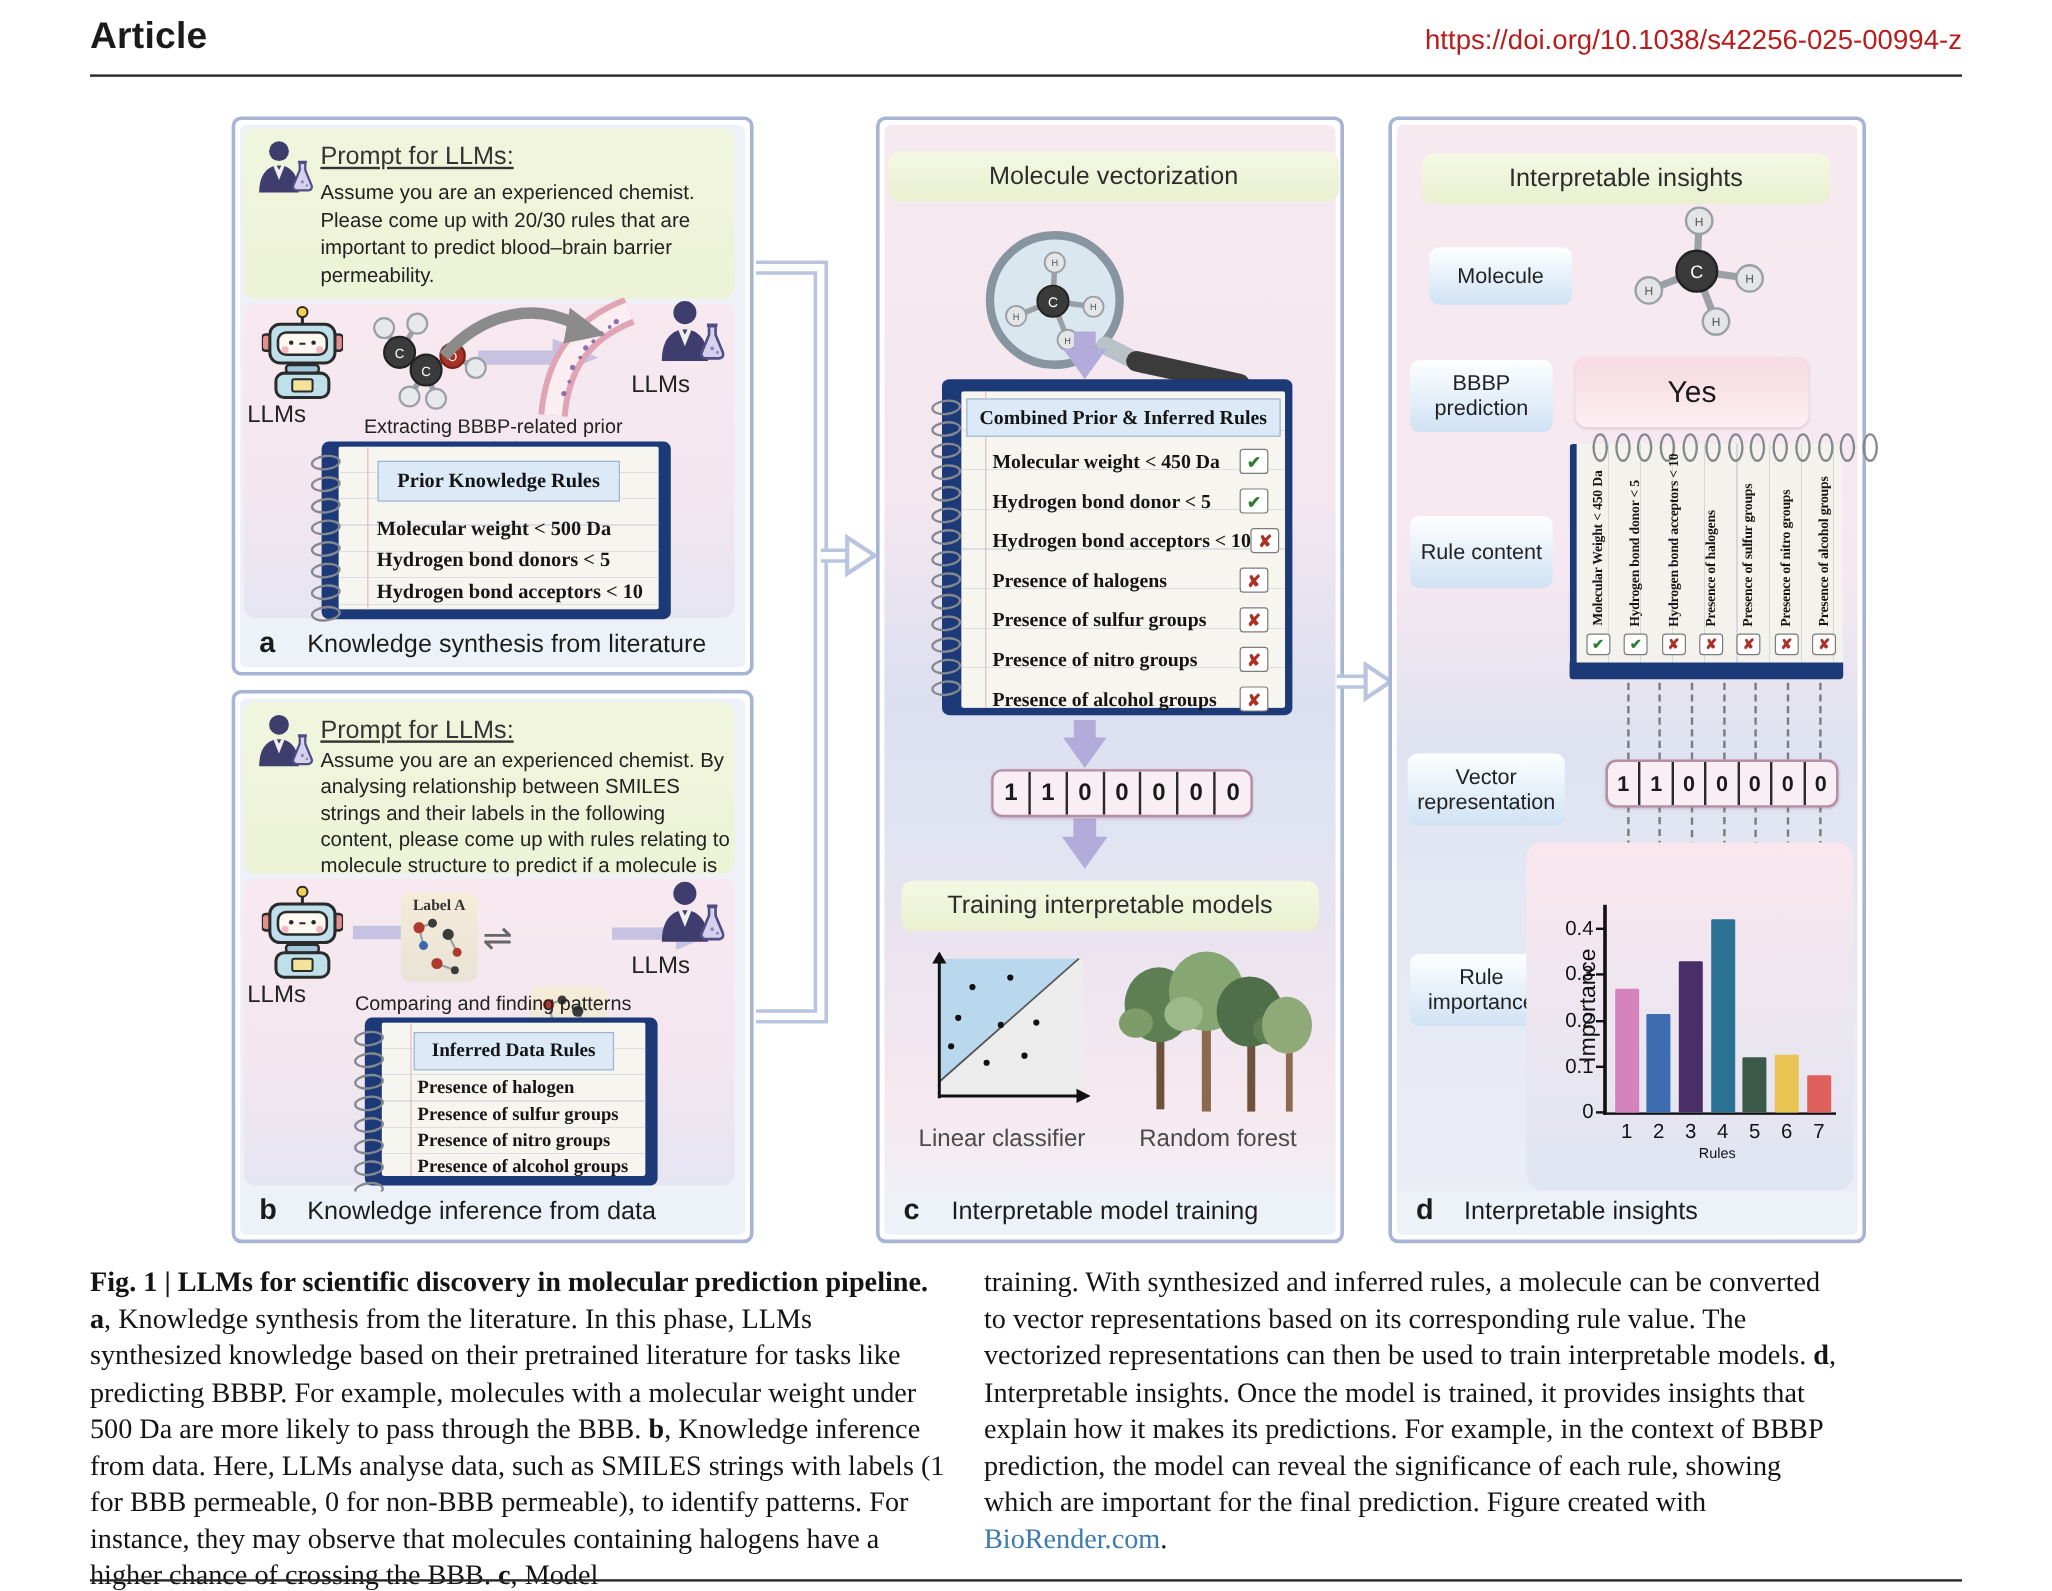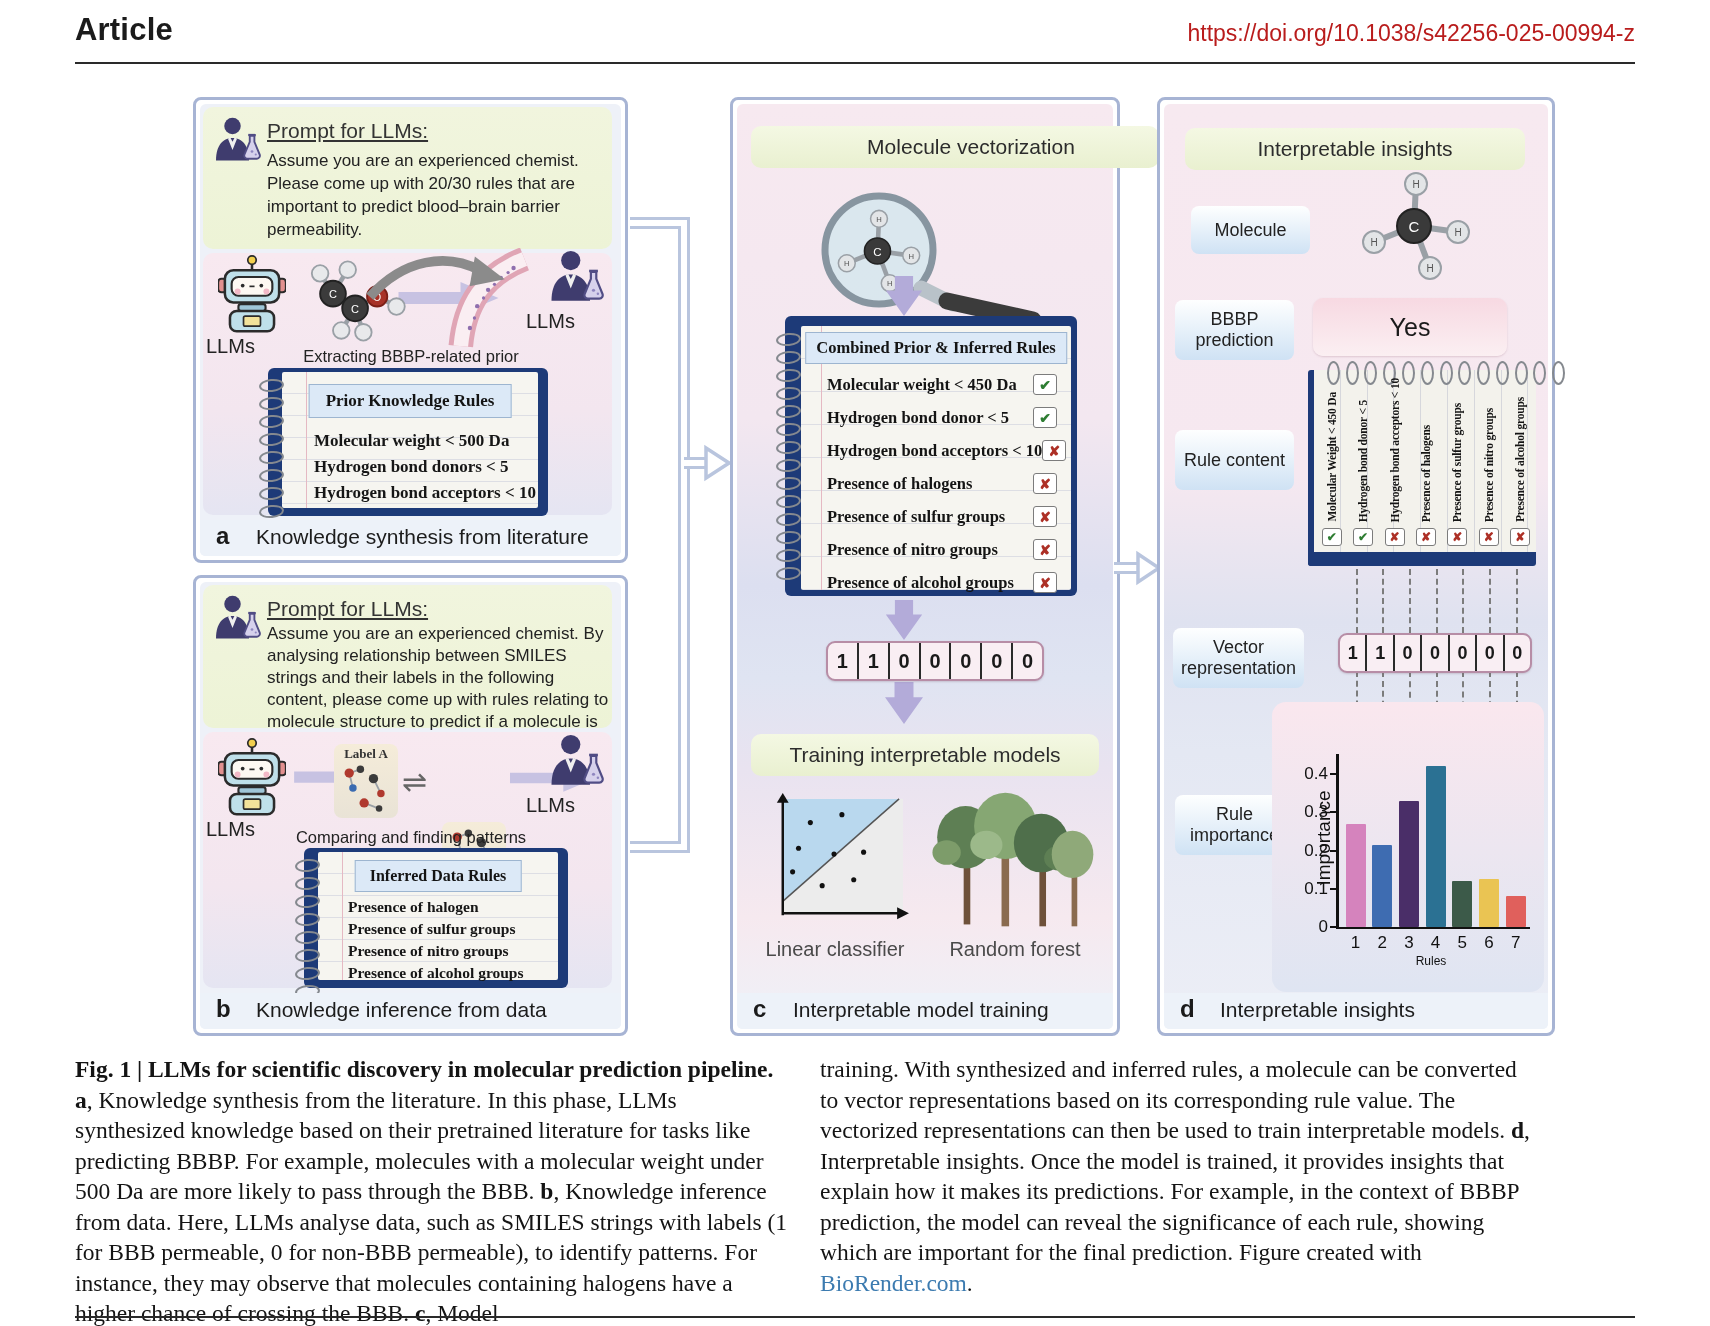--- a/index.html
+++ b/index.html
@@ -270,21 +270,21 @@
         <use href="#sym-vessel"></use>
       </svg>
     <svg class="abs" style="left:168px;top:146px;width:150px;height:70px;">
         <use href="#sym-curvarrow"></use>
       </svg>
     <svg class="abs" style="left:352px;top:150px;width:56px;height:56px;">
         <use href="#sym-chemist"></use>
       </svg>
     <div class="abs llm-label" style="left:330px;top:210px;width:98px;">LLMs</div>
     <div class="abs flow-caption" style="left:85px;top:247px;width:260px;">Extracting BBBP-related prior knowledge</div>
-    <div class="abs notebook" style="left:72px;top:268px;width:280px;height:148px;">
+    <div class="abs notebook" style="left:72px;top:268px;width:280px;height:148px;padding-left:11px;">
       <div class="nb-page">
         <div class="nb-redline"></div>
         <div class="nb-head" style="top:12px;height:32px;padding:0 16px;font-size:17px;">Prior Knowledge Rules</div>
         <div class="abs" id="a-rules" style="left:32px;top:56px;right:6px;">
             <div class="nb-rule" style="font-size: 17px; line-height: 26px;">Molecular weight &lt; 500 Da</div>
             <div class="nb-rule" style="font-size: 17px; line-height: 26px;">Hydrogen bond donors &lt; 5</div>
             <div class="nb-rule" style="font-size: 17px; line-height: 26px;">Hydrogen bond acceptors &lt; 10</div>
           </div>
       </div>
       <div class="spiral-v" id="spiral-a">
@@ -337,21 +337,21 @@
       <span class="labeltag" style="bottom:2px;">Label B</span>
     </div>
     <svg class="abs" style="left:314px;top:186px;width:86px;height:28px;">
         <use href="#sym-rarrow"></use>
       </svg>
     <svg class="abs" style="left:352px;top:156px;width:56px;height:56px;">
         <use href="#sym-chemist"></use>
       </svg>
     <div class="abs llm-label" style="left:330px;top:216px;width:98px;">LLMs</div>
     <div class="abs flow-caption" style="left:85px;top:250px;width:260px;">Comparing and finding patterns</div>
-    <div class="abs notebook" style="left:108px;top:270px;width:244px;height:140px;padding-left:20px;">
+    <div class="abs notebook" style="left:108px;top:270px;width:244px;height:140px;">
       <div class="nb-page">
         <div class="nb-redline"></div>
         <div class="nb-head" style="top:8px;height:30px;padding:0 14px;font-size:16px;">Inferred Data Rules</div>
         <div class="abs" id="b-rules" style="left:30px;top:44px;right:4px;">
             <div class="nb-rule" style="font-size: 15.5px; line-height: 22px;">Presence of halogen</div>
             <div class="nb-rule" style="font-size: 15.5px; line-height: 22px;">Presence of sulfur groups</div>
             <div class="nb-rule" style="font-size: 15.5px; line-height: 22px;">Presence of nitro groups</div>
             <div class="nb-rule" style="font-size: 15.5px; line-height: 22px;">Presence of alcohol groups</div>
           </div>
       </div>
@@ -376,21 +376,21 @@
   <svg class="abs" style="left:628px;top:215px;width:104px;height:640px;">
     <path d="M2,8 H56 V632 H2" fill="none" stroke="#b9c5de" stroke-width="12"></path>
     <path d="M2,8 H56 V632 H2" fill="none" stroke="#ffffff" stroke-width="6"></path>
     <line x1="56" y1="248" x2="80" y2="248" stroke="#b9c5de" stroke-width="12"></line>
     <line x1="56" y1="248" x2="80" y2="248" stroke="#ffffff" stroke-width="6"></line>
     <polygon points="78,233 101,248 78,263" fill="#fff" stroke="#b9c5de" stroke-width="3.5"></polygon>
   </svg>
 
   <div class="abs panel" style="left:730px;top:97px;width:384px;height:933px;">
     <div class="panel-bg bg-c"></div>
-    <div class="abs pill" style="left:18px;top:26px;width:376px;height:42px;padding-left:32px;">Molecule vectorization</div>
+    <div class="abs pill" style="left:7px;top:26px;width:376px;height:42px;">Molecule vectorization</div>
     <svg class="abs" style="left:78px;top:88px;width:240px;height:135px;">
       <circle cx="68" cy="62" r="54" fill="#d7e6ee" fill-opacity="0.92" stroke="#8795a0" stroke-width="7"></circle>
       <use href="#sym-ch4" x="22" y="20" width="92" height="86"></use>
       <line x1="110" y1="100" x2="142" y2="116" stroke="#b9c2c9" stroke-width="15" stroke-linecap="round"></line>
       <line x1="136" y1="113" x2="222" y2="132" stroke="#3b3b3b" stroke-width="17" stroke-linecap="round"></line>
     </svg>
     <svg class="abs" style="left:152px;top:176px;width:38px;height:40px;">
         <use href="#sym-darrow"></use>
       </svg>
     <div class="abs notebook z2" style="left:52px;top:216px;width:292px;height:280px;">

